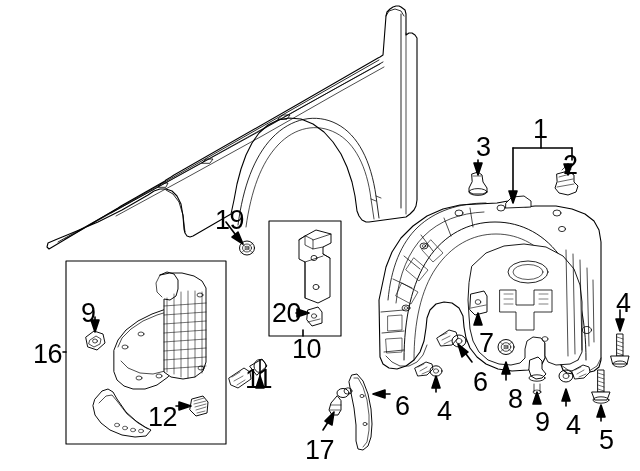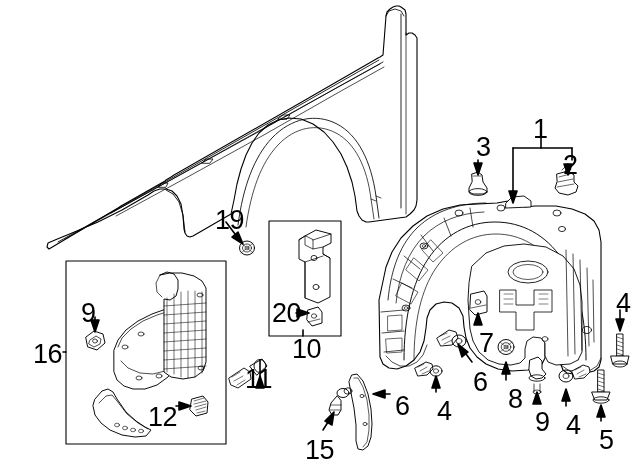--- a/index.html
+++ b/index.html
@@ -422,18 +422,18 @@
 <div class="cal" style="left:599px;top:427px">5</div>
 <div class="cal" style="left:473px;top:369px">6</div>
 <div class="cal" style="left:479px;top:330px">7</div>
 <div class="cal" style="left:508px;top:386px">8</div>
 <div class="cal" style="left:535px;top:409px">9</div>
 <div class="cal" style="left:33px;top:341px">16</div>
 <div class="cal" style="left:81px;top:300px">9</div>
 <div class="cal" style="left:148px;top:404px">12</div>
 <div class="cal" style="left:245px;top:366px">11</div>
 <div class="cal" style="left:395px;top:393px">6</div>
-<div class="cal" style="left:305px;top:437px">15</div>
+<div class="cal" style="left:305px;top:437px">17</div>
 <div class="cal" style="left:292px;top:336px">10</div>
 <div class="cal" style="left:272px;top:300px">20</div>
 <div class="cal" style="left:215px;top:207px">19</div>
 
 </div>
 
 </body></html>

